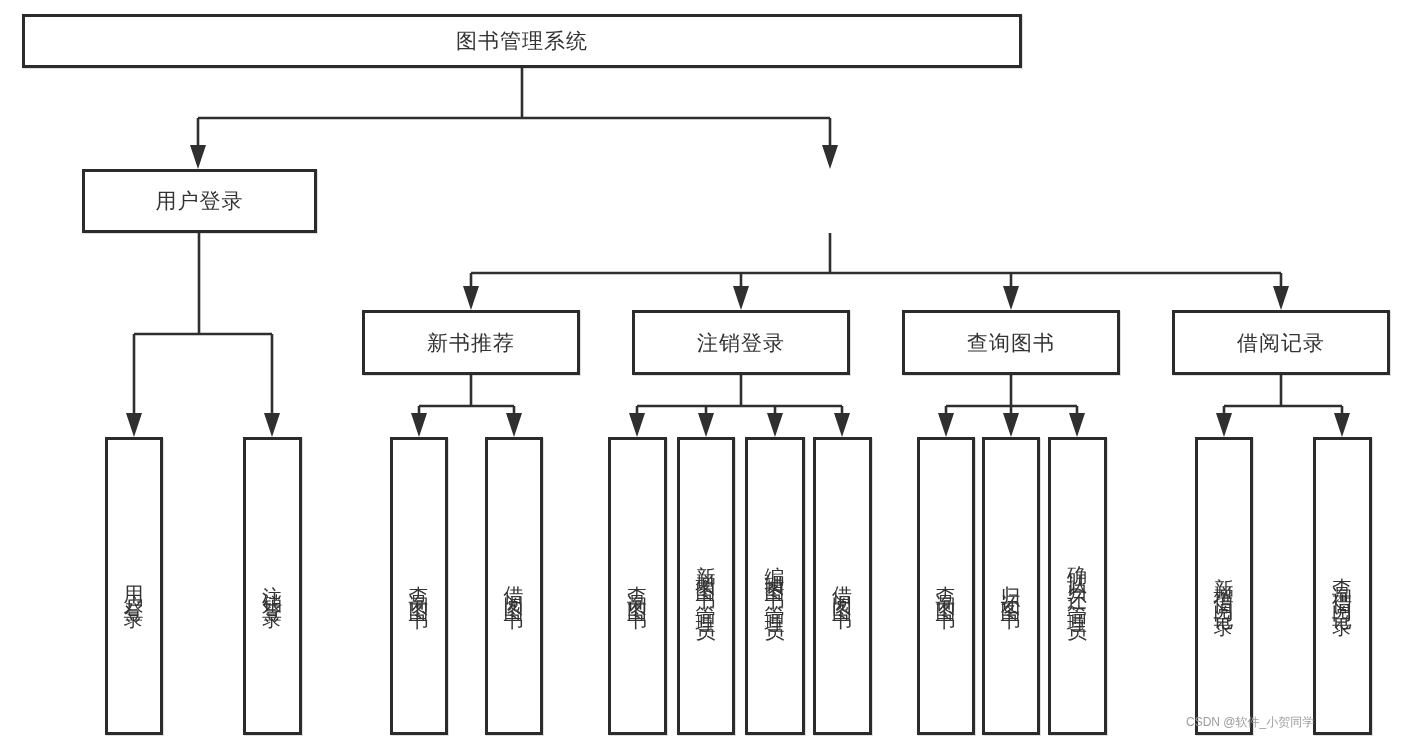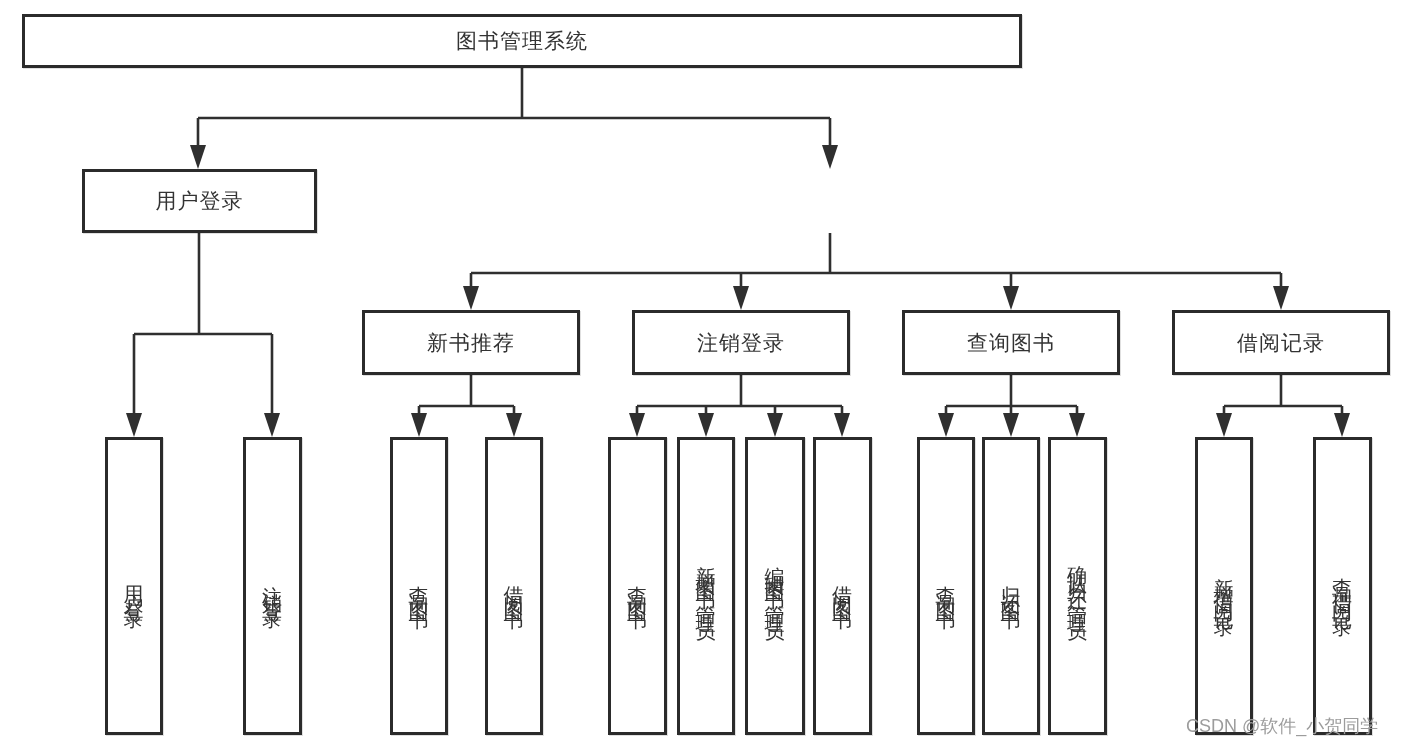--- a/index.html
+++ b/index.html
@@ -66,21 +66,21 @@
   #v8  { left: 813px;  width: 59px; }
   #v9  { left: 917px;  }
   #v10 { left: 982px;  }
   #v11 { left: 1048px; width: 59px; }
   #v12 { left: 1195px; }
   #v13 { left: 1313px; width: 59px; }
   .watermark {
     position: absolute;
     left: 1186px;
     top: 714px;
-    font-size: 18px;
+    font-size: 12px;
     color: #9c9c9c;
     z-index: 3;
     white-space: nowrap;
   }
 </style>
 </head>
 <body>
 
 <div class="stage">
 

